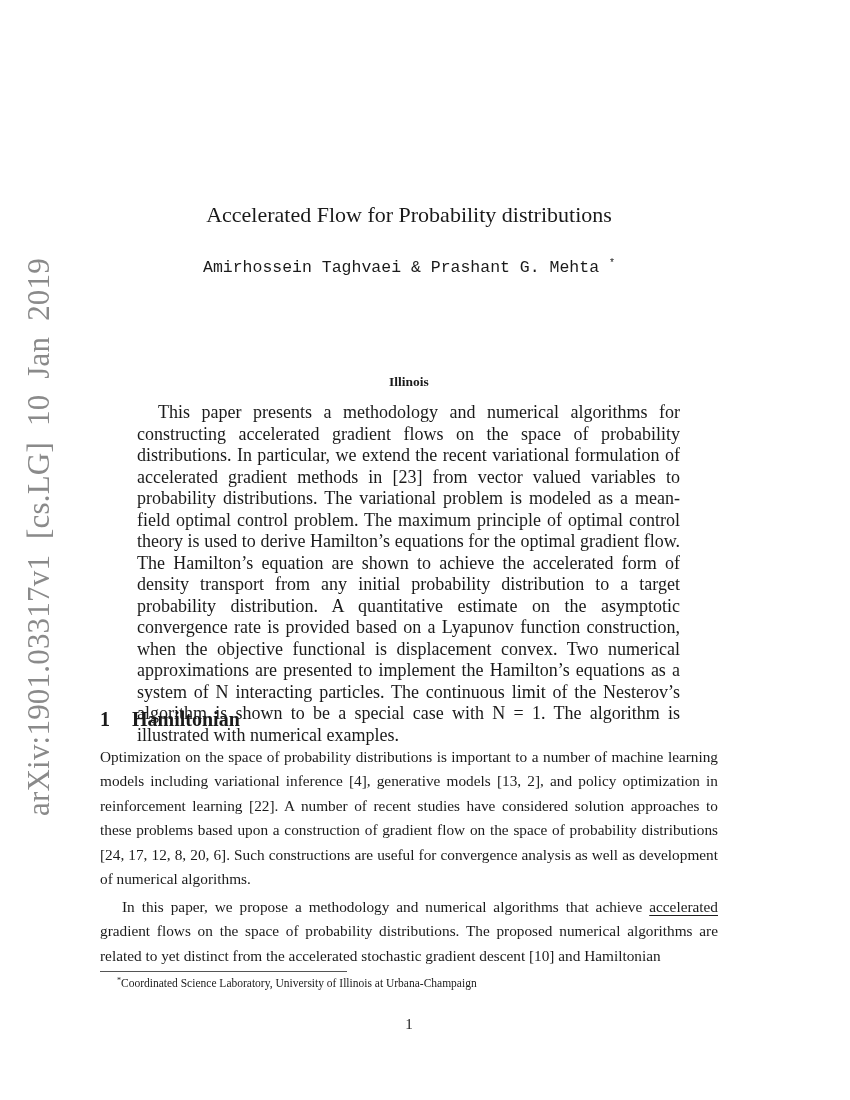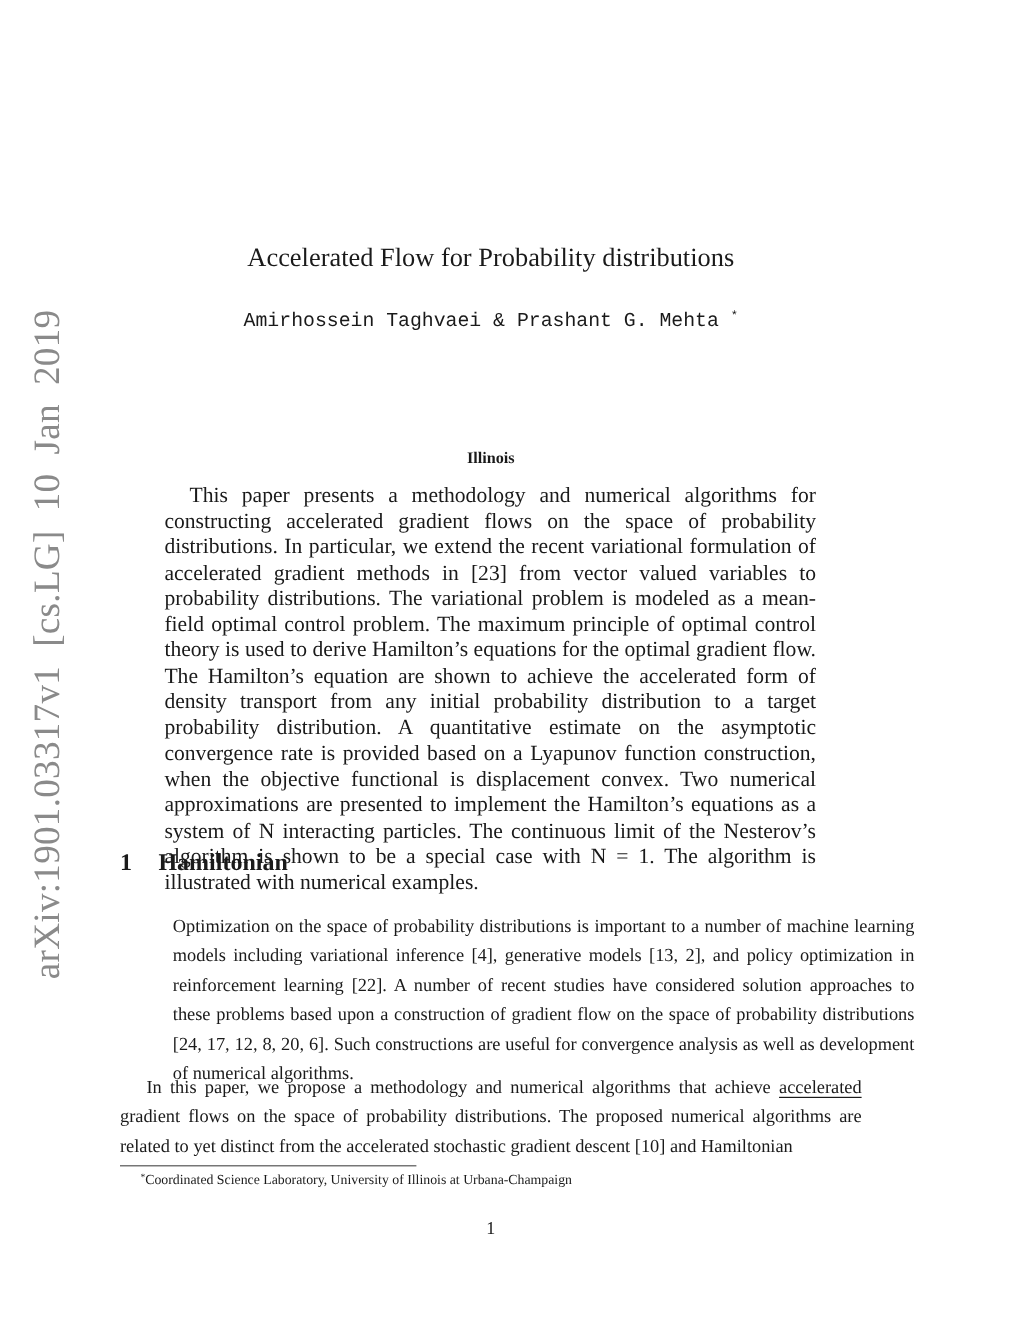--- a/index.html
+++ b/index.html
@@ -67,21 +67,21 @@
     font-weight: bold; font-size: 20px;
   }
   .section-heading .num { display: inline-block; width: 32px; }
 
   .body-text {
     position: absolute; left: 100px; width: 618px;
     font-family: "Liberation Serif", serif;
     font-size: 15.3px; line-height: 24.4px;
     text-align: justify;
   }
-  .para1 { top: 761px; margin-left: 44px; }
+  .para1 { top: 745px; }
   .para2 { top: 895px; text-indent: 22px; }
   .underline { text-decoration: underline; text-underline-offset: 3px; }
 
   .footnote-rule {
     position: absolute; left: 100px; top: 971px;
     width: 247px; height: 0; border-top: 1px solid #555;
   }
   .footnote {
     position: absolute; left: 117px; top: 976px;
     font-family: "Liberation Serif", serif;

